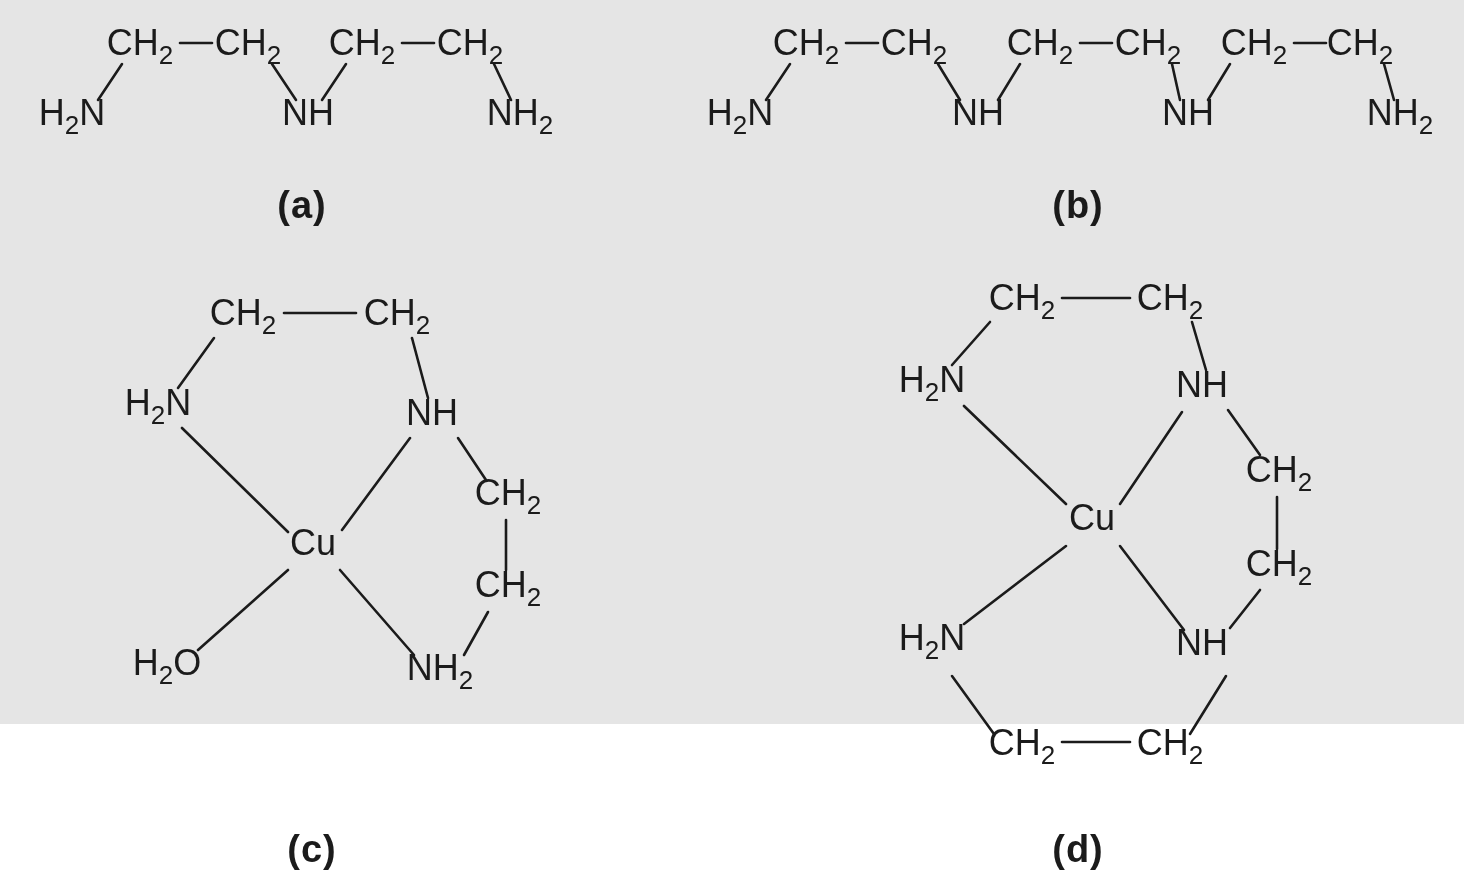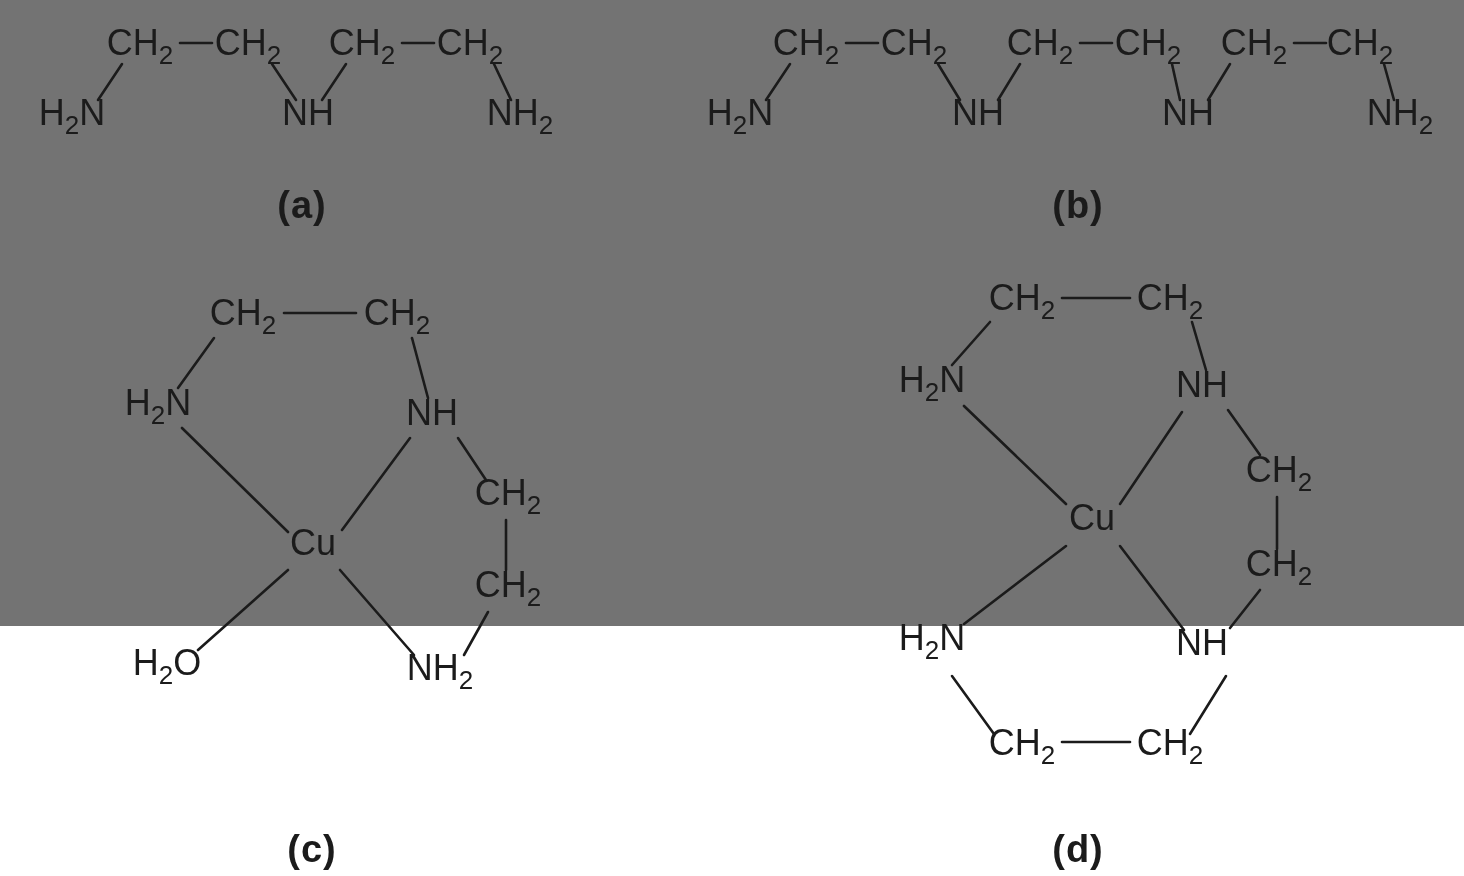--- a/index.html
+++ b/index.html
@@ -2,21 +2,21 @@
 <html style="--ink: #1b1b1b;"><head>
 <meta charset="utf-8">
 <style>
   * { margin: 0; padding: 0; box-sizing: border-box; }
   html, body { background: #ffffff; }
   body {
     width: 1464px; height: 876px;
     font-family: "Liberation Sans", "DejaVu Sans", sans-serif;
     overflow: hidden;
   }
-  .figure-wrap { width: 1464px; height: 626px; background: #737373; }
+  .figure-wrap { width: 1464px; height: 724px; background: #e5e5e5; }
   svg { display: block; }
   svg text {
     fill: var(--ink, #1b1b1b);
     font-size: 36px;
     text-anchor: middle;
     font-family: "Liberation Sans", "DejaVu Sans", sans-serif;
   }
   svg .sub { font-size: 26px; }
   svg .caption { font-size: 38px; font-weight: 700; letter-spacing: 1px; }
   svg line {

